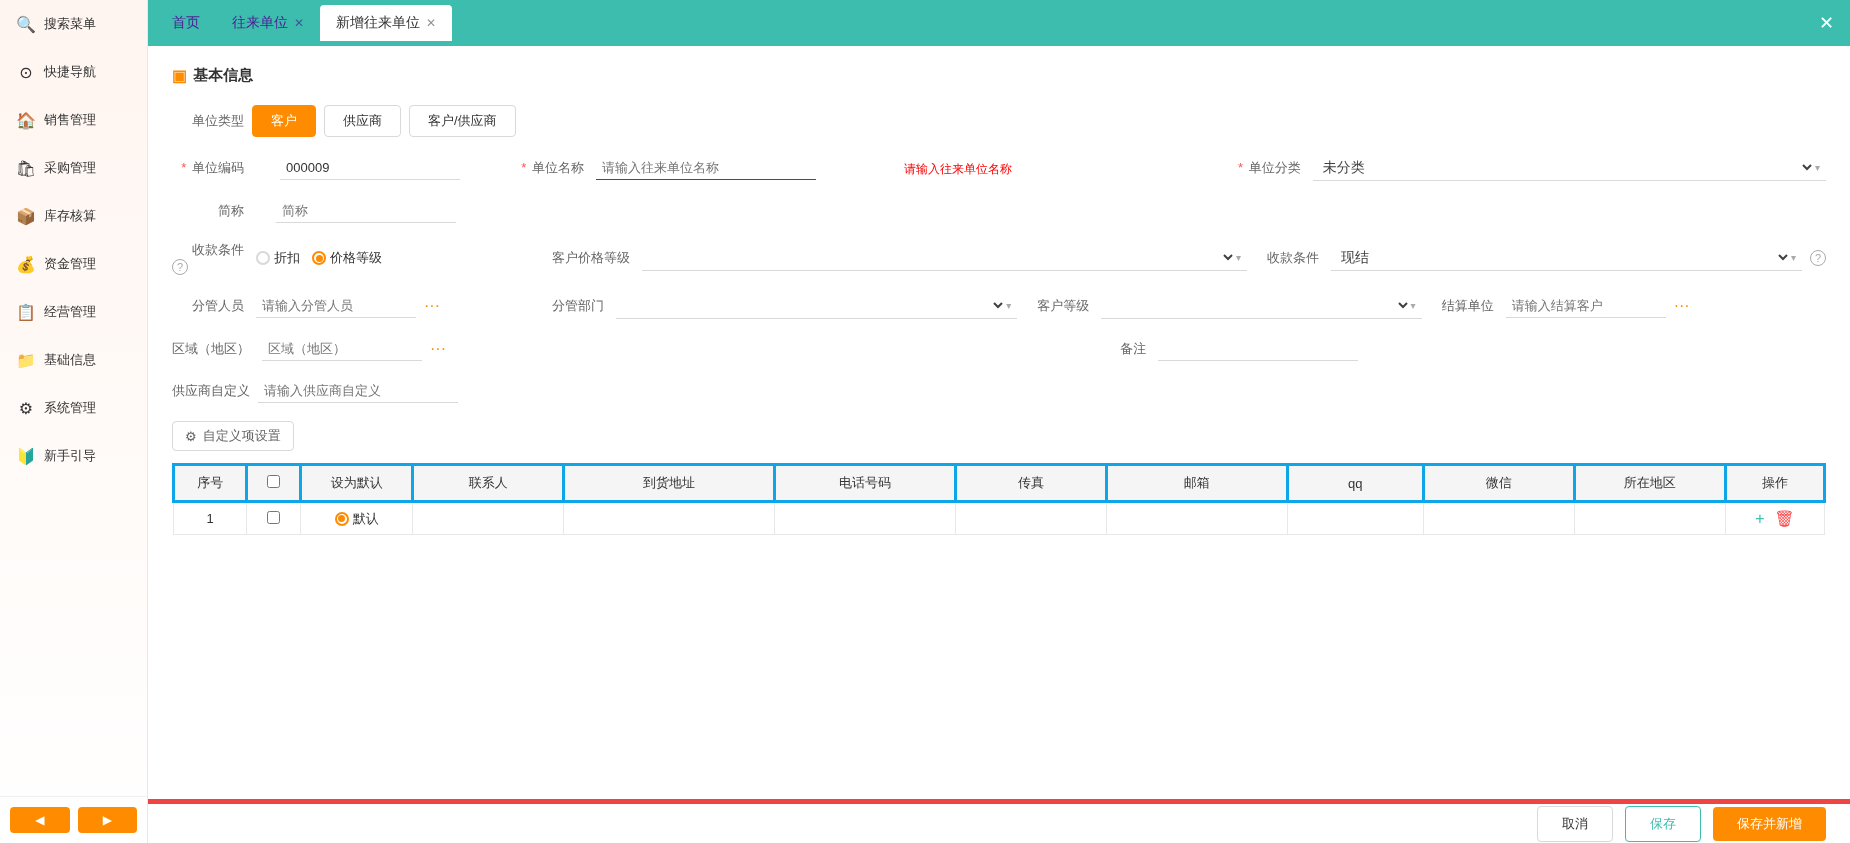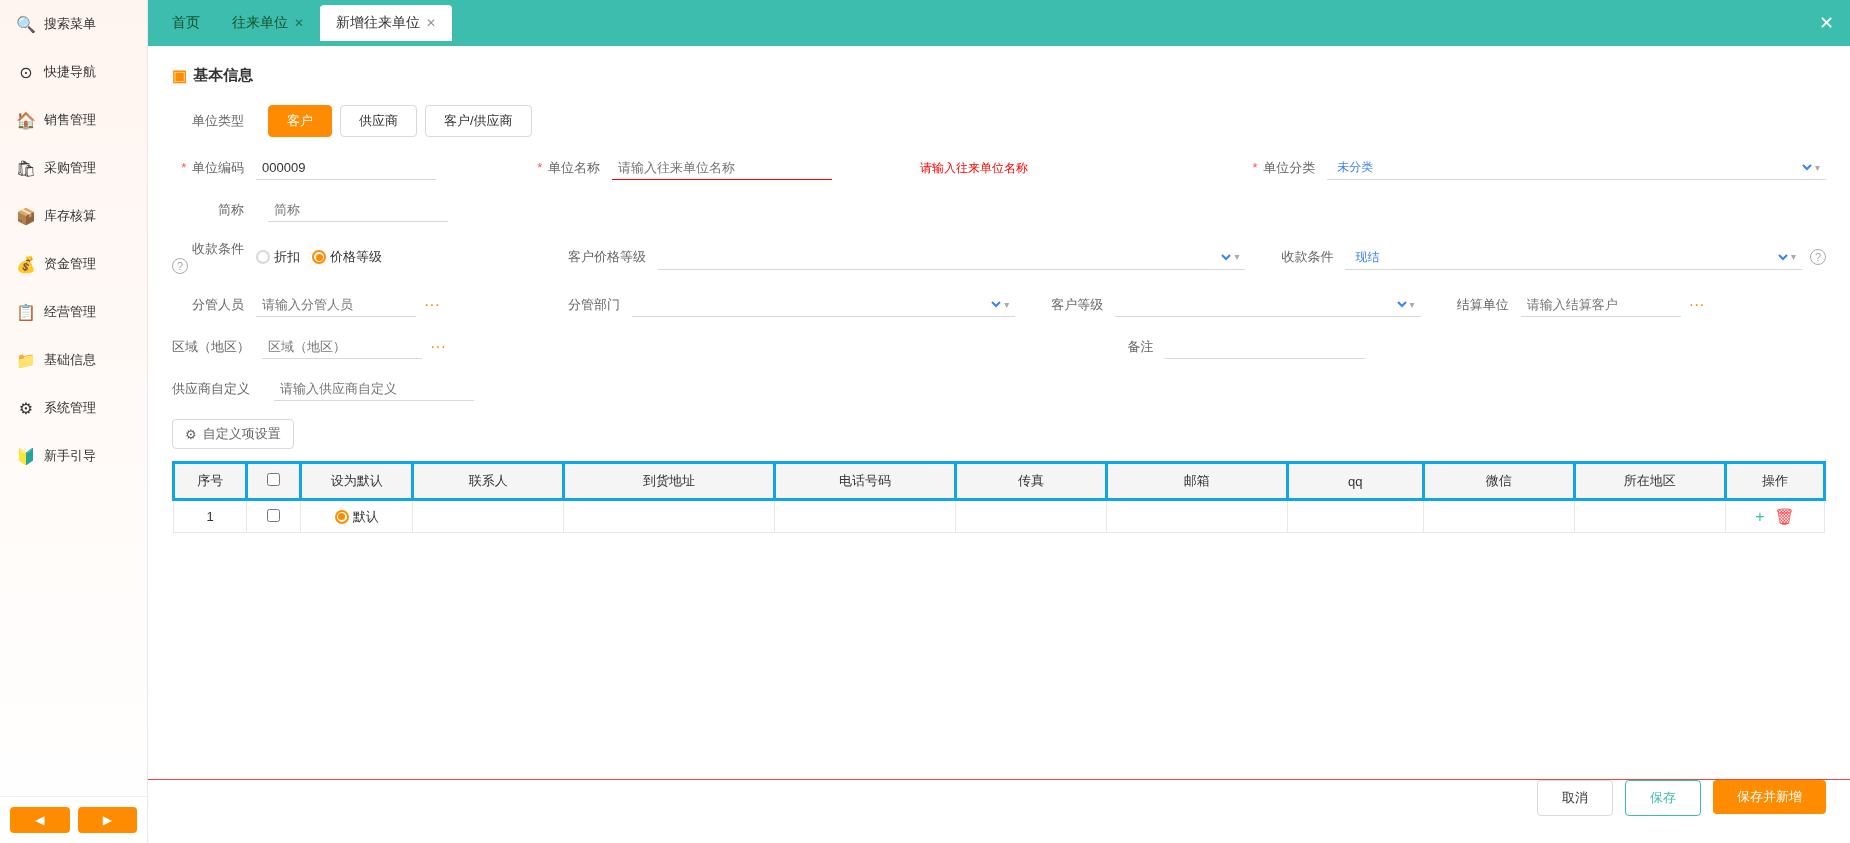--- a/index.html
+++ b/index.html
@@ -78,21 +78,21 @@
       font-size: 14px;
       gap: 6px;
       white-space: nowrap;
     }
     .tab.active {
       background: #fff;
       color: #333;
     }
     .tab.inactive {
       background: transparent;
-      color: #14532d;
+      color: #4c1d95;
     }
     .tab .close-x {
       font-size: 12px;
       color: inherit;
       cursor: pointer;
       opacity: 0.7;
     }
     .tab.active .close-x { color: #666; }
     .tab-close-main {
       margin-left: auto;
@@ -123,21 +123,21 @@
     .section-title-icon {
       color: #ff8c00;
       font-size: 16px;
     }
 
     
     .form-row {
       display: flex;
       align-items: center;
       margin-bottom: 18px;
-      gap: 16px;
+      gap: 0;
       flex-wrap: wrap;
     }
     .form-label {
       color: #666;
       font-size: 13px;
       text-align: right;
       padding-right: 8px;
       white-space: nowrap;
       min-width: 80px;
     }
@@ -195,22 +195,22 @@
       display: flex;
       align-items: center;
       border-bottom: 1px solid #d9d9d9;
       padding: 4px 6px;
       min-width: 140px;
       flex: 1;
     }
     .select-wrapper select {
       border: none;
       background: transparent;
-      font-size: 12px;
-      color: #3b82f6;
+      font-size: 14px;
+      color: #404040;
       outline: none;
       flex: 1;
       cursor: pointer;
       font-family: Liberation Serif, serif;
     }
     .select-wrapper .caret {
       color: #aaa;
       font-size: 10px;
     }
 
@@ -333,25 +333,25 @@
     .batch-delete-area {
       text-align: right;
       margin-bottom: 4px;
       color: #aaa;
       font-size: 12px;
       cursor: pointer;
     }
 
     
     .footer {
-      height: 64px;
-      background: #fff;
-      border-top: 1px solid #ef4444;
-      display: flex;
-      align-items: flex-start;
+      height: 44px;
+      background: #fff;
+      border-top: 5px solid #ef4444;
+      display: flex;
+      align-items: center;
       justify-content: flex-end;
       padding: 0 24px;
       gap: 12px;
       flex-shrink: 0;
     }
     .btn-cancel {
       padding: 8px 24px;
       border: 1px solid #d9d9d9;
       background: #fff;
       border-radius: 4px;
@@ -370,21 +370,21 @@
     }
     .btn-save-new {
       padding: 8px 24px;
       border: none;
       background: #ff8c00;
       border-radius: 4px;
       cursor: pointer;
       font-size: 13px;
       color: #fff;
     }
-    .w180 { width: 180px; }
+    .w180 { width: 180px; margin-left: 24px; }
     .w200 { width: 200px; }
     .w160 { width: 160px; }
   </style>
 </head>
 <body>
 
 <div class="sidebar">
   <div class="sidebar-item">
     <span class="icon">🔍</span>
     <span>搜索菜单</span>

